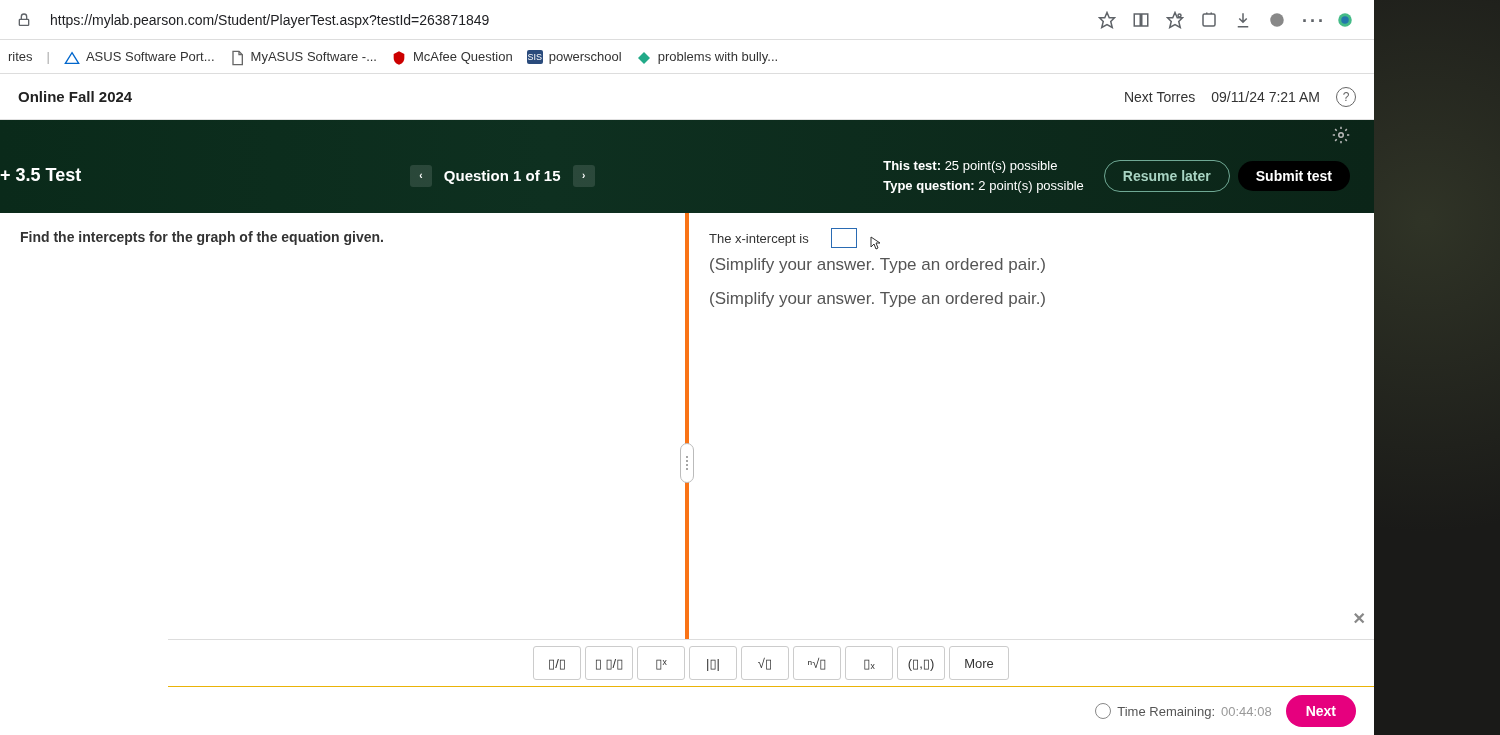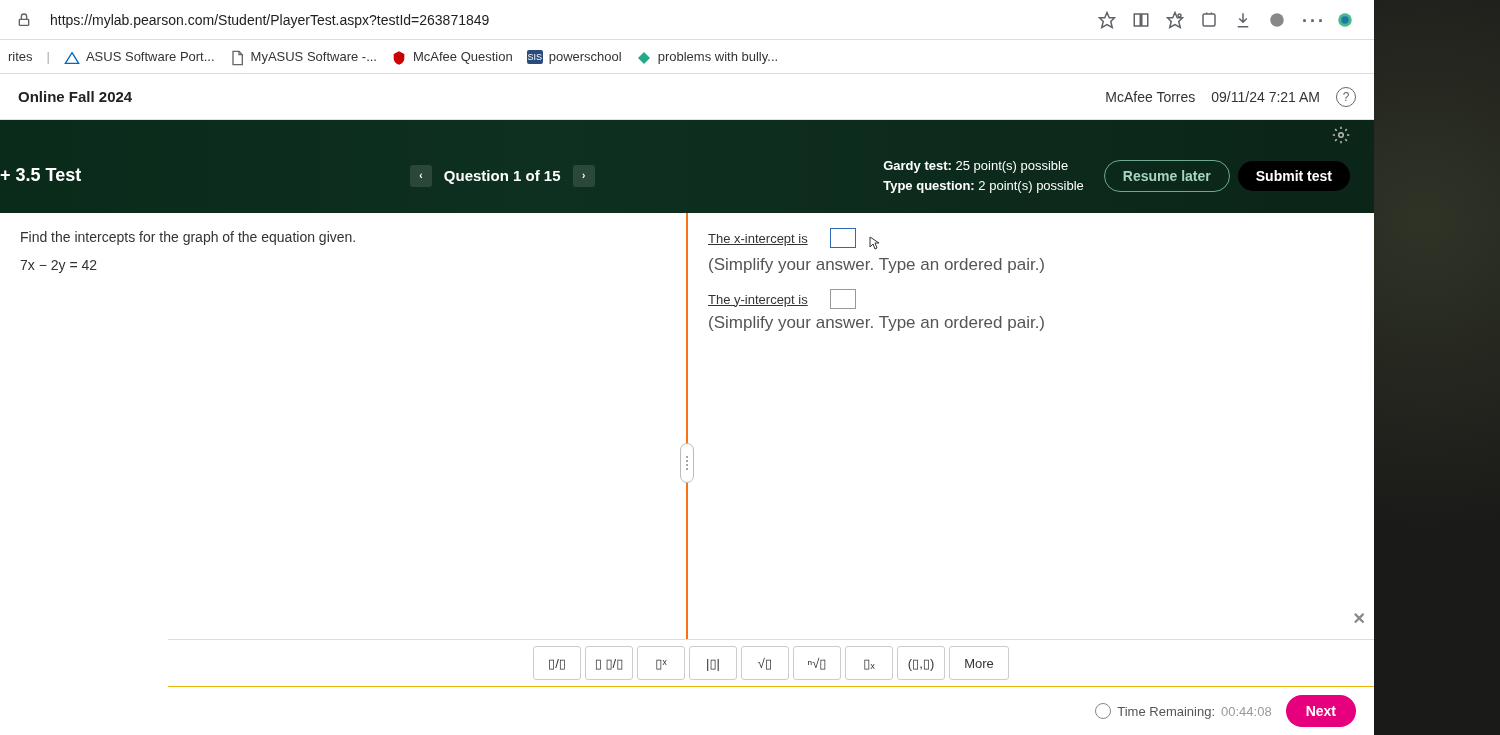--- a/index.html
+++ b/index.html
@@ -47,25 +47,25 @@
 .collapse-icon { width: 20px; height: 20px; color: #666; cursor: pointer; }
 .ql-items { flex: 1; overflow-y: auto; position: relative; }
 .ql-scroll { position: absolute; right: 0; top: 0; width: 8px; height: 100%; }
 .ql-thumb { position: absolute; right: 0; top: 8px; width: 8px; height: 180px; background: #888; border-radius: 4px; }
 .ql-up, .ql-down { width: 8px; height: 8px; font-size: 8px; color: #888; }
 .ql-item { padding: 18px 10px; font-size: 15px; color: #006298; cursor: pointer; }
 .ql-item.active { background: #e4e0a8; color: #333; }
 
 
 .question-content { flex: 1; display: flex; position: relative; }
-.q-left { flex: 1; padding: 16px 20px; font-size: 14px; color: #333; border-right: 2px solid #f97316; }
+.q-left { flex: 1; padding: 16px 20px; font-size: 14px; color: #333; border-right: 4px solid #f97316; font-weight: bold; }
 .q-prompt { margin-bottom: 12px; }
 .q-equation { font-size: 14px; color: #333; }
 .q-right { flex: 1; padding: 12px 20px; font-size: 13px; color: #333; }
-.answer-line { margin-bottom: 4px; display: flex; align-items: center; gap: 22px; text-decoration: underline; }
+.answer-line { margin-bottom: 4px; display: flex; align-items: center; gap: 22px; }
 .answer-box { width: 26px; height: 20px; border: 1.5px solid #2a6bb3; background: #fff; display: inline-block; cursor: text; }
 .answer-hint { color: #555; font-size: 17px; margin-bottom: 14px; }
 .divider-handle { position: absolute; left: 50%; top: 50%; transform: translate(-50%,-50%); width: 14px; height: 40px; border: 1px solid #bbb; border-radius: 8px; background: #fff; display: flex; flex-direction: column; align-items: center; justify-content: center; gap: 2px; cursor: col-resize; }
 .divider-handle span { width: 2px; height: 2px; background: #888; border-radius: 50%; }
 
 
 .bottom-area { position: absolute; bottom: 0; left: 0; right: 126px; background: #fff; }
 .close-x { position: absolute; right: 8px; top: -30px; font-size: 16px; color: #888; cursor: pointer; font-weight: bold; }
 .math-toolbar { display: flex; gap: 4px; justify-content: center; padding: 6px 0; border-top: 1px solid #ddd; margin-left: 168px; margin-right: 0; }
 .math-btn { width: 48px; height: 34px; border: 1px solid #ccc; background: #fff; display: flex; align-items: center; justify-content: center; font-size: 13px; color: #333; cursor: pointer; border-radius: 3px; }
@@ -178,21 +178,21 @@
             <polygon points="12,3 21,12 12,21 3,12" fill="#2a8"></polygon>
           </svg>
         </span>
     <span>problems with bully...</span>
   </span>
 </div>
 
 <div class="course-header">
   <div class="course-title">Online Fall 2024</div>
   <div class="user-info">
-    <span>McAfee Torres</span>
+    <span>Next Torres</span>
     <span>09/11/24 7:21 AM</span>
     <span class="help-icon">?</span>
   </div>
 </div>
 
 <div class="test-header">
   <div class="gear-row">
     <span class="gear-icon">
       <svg viewBox="0 0 24 24" fill="none" stroke="currentColor" stroke-width="2">
             <circle cx="12" cy="12" r="3"></circle>
@@ -201,57 +201,52 @@
     </span>
   </div>
   <div class="test-main">
     <div class="test-title">+ 3.5 Test</div>
     <div class="question-nav">
       <span class="nav-arrow">‹</span>
       <span>Question 1 of 15</span>
       <span class="nav-arrow">›</span>
     </div>
     <div class="points-info">
-      <div><b>Gardy test:</b> <span>25 point(s) possible</span></div>
+      <div><b>This test:</b> <span>25 point(s) possible</span></div>
       <div><b>Type question:</b> <span>2 point(s) possible</span></div>
     </div>
     <div class="test-buttons">
       <button class="resume-btn">Resume later</button>
       <button class="submit-btn">Submit test</button>
     </div>
   </div>
 </div>
 
 <div class="content-area">
 
 
   <div class="question-content">
     <div class="q-left">
       <div class="q-prompt">Find the intercepts for the graph of the equation given.</div>
-      <div class="q-equation">7x − 2y = 42</div>
     </div>
     <div class="divider-handle">
       <span></span>
           <span></span>
           <span></span>
           <span></span>
     </div>
     <div class="q-right">
       <div class="answer-line">
         <span>The x-intercept is</span>
         <span class="answer-box"></span>
         <svg width="12" height="16" viewBox="0 0 12 16" style="margin-left:-10px; margin-top:10px;">
               <path d="M2 2l0 10 3-3 2 5 2-1-2-5 4 0z" fill="#fff" stroke="#333" stroke-width="1"></path>
             </svg>
       </div>
       <div class="answer-hint">(Simplify your answer. Type an ordered pair.)</div>
-      <div class="answer-line">
-        <span>The y-intercept is</span>
-        <span class="answer-box" style="border-color:#999;"></span>
-      </div>
       <div class="answer-hint">(Simplify your answer. Type an ordered pair.)</div>
     </div>
   </div>
 </div>
 
 <div class="bottom-area" style="right:0;">
   <span class="close-x">✕</span>
   <div class="math-toolbar">
     <button class="math-btn">▯/▯</button>
     <button class="math-btn">▯ ▯/▯</button>

